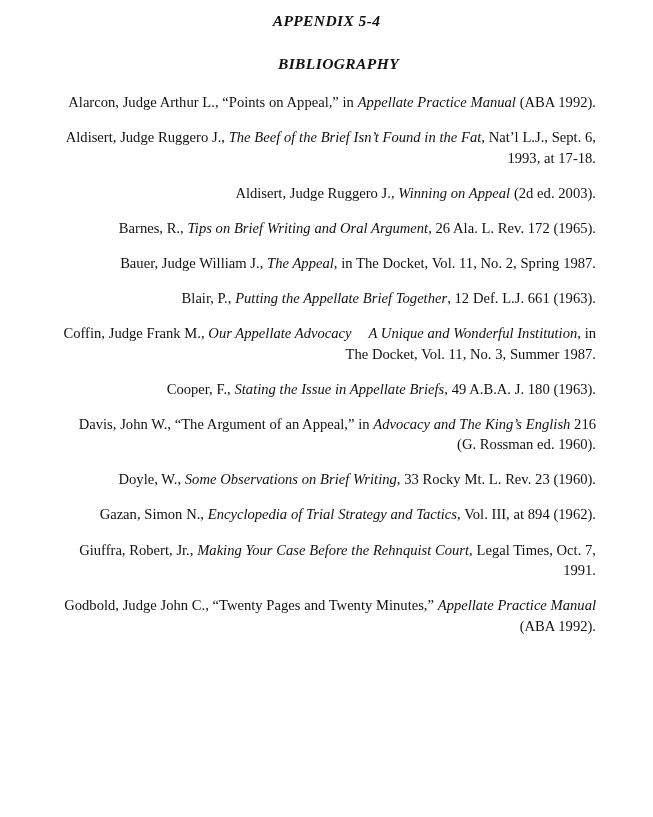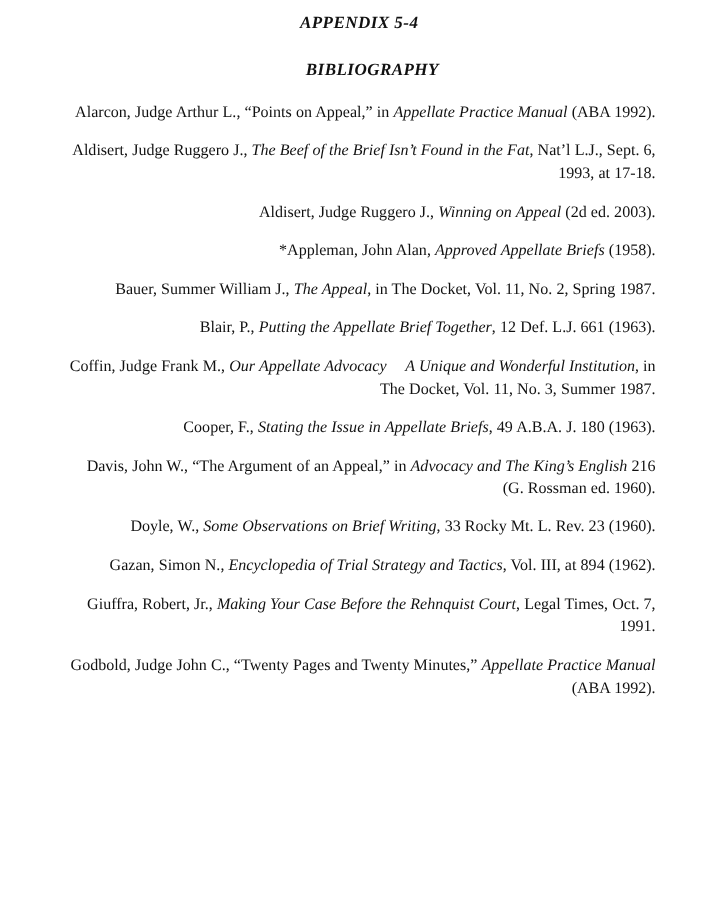--- a/index.html
+++ b/index.html
@@ -55,22 +55,22 @@
 
   <div class="headings">
     <div class="heading appendix">APPENDIX 5-4</div>
     <div class="heading biblio">BIBLIOGRAPHY</div>
   </div>
 
   <div class="entries">
       <p class="entry"><span>Alarcon, Judge Arthur L., “Points on Appeal,” in </span><i>Appellate Practice Manual</i><span> (ABA 1992).</span></p>
       <p class="entry"><span>Aldisert, Judge Ruggero J., </span><i>The Beef of the Brief Isn’t Found in the Fat</i><span>, Nat’l L.J., Sept. 6, 1993, at 17-18.</span></p>
       <p class="entry"><span>Aldisert, Judge Ruggero J., </span><i>Winning on Appeal</i><span> (2d ed. 2003).</span></p>
-      <p class="entry"><span>*Appleman, John Alan, </span><i>Approved Appellate Briefs</i><span> (1958).</span></p>
-      <p class="entry"><span>Bauer, Summer William J., </span><i>The Appeal</i><span>, in The Docket, Vol. 11, No. 2, Spring 1987.</span></p>
+      <p class="entry"><span>Barnes, R., </span><i>Tips on Brief Writing and Oral Argument</i><span>, 26 Ala. L. Rev. 172 (1965).</span></p>
+      <p class="entry"><span>Bauer, Judge William J., </span><i>The Appeal</i><span>, in The Docket, Vol. 11, No. 2, Spring 1987.</span></p>
       <p class="entry"><span>Blair, P., </span><i>Putting the Appellate Brief Together</i><span>, 12 Def. L.J. 661 (1963).</span></p>
       <p class="entry"><span>Coffin, Judge Frank M., </span><i>Our Appellate Advocacy</i><span class="gapdash"> </span><i>A Unique and Wonderful Institution</i><span>, in The Docket, Vol. 11, No. 3, Summer 1987.</span></p>
       <p class="entry"><span>Cooper, F., </span><i>Stating the Issue in Appellate Briefs</i><span>, 49 A.B.A. J. 180 (1963).</span></p>
       <p class="entry"><span>Davis, John W., “The Argument of an Appeal,” in </span><i>Advocacy and The King’s English</i><span> 216 (G. Rossman ed. 1960).</span></p>
       <p class="entry"><span>Doyle, W., </span><i>Some Observations on Brief Writing</i><span>, 33 Rocky Mt. L. Rev. 23 (1960).</span></p>
       <p class="entry"><span>Gazan, Simon N., </span><i>Encyclopedia of Trial Strategy and Tactics</i><span>, Vol. III, at 894 (1962).</span></p>
       <p class="entry"><span>Giuffra, Robert, Jr., </span><i>Making Your Case Before the Rehnquist Court</i><span>, Legal Times, Oct. 7, 1991.</span></p>
       <p class="entry"><span>Godbold, Judge John C., “Twenty Pages and Twenty Minutes,” </span><i>Appellate Practice Manual</i><span> (ABA 1992).</span></p>
     </div>
 

